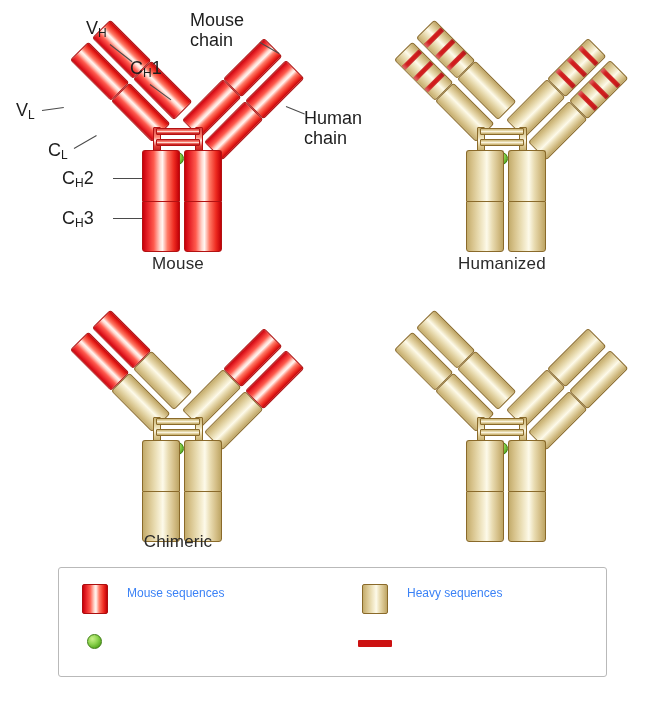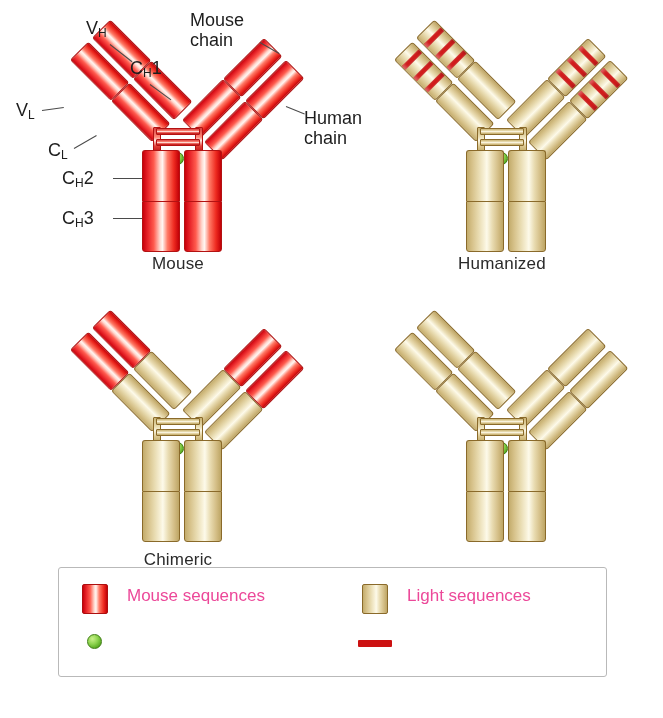--- a/index.html
+++ b/index.html
@@ -56,21 +56,21 @@
   
   .legend{position:absolute;left:58px;top:567px;width:549px;height:110px;
           border:1px solid #b9b9b9;border-radius:3px;background:#fff;box-sizing:border-box;}
   .lg-sw-box{position:absolute;width:26px;height:30px;border-radius:2px;box-sizing:border-box;}
   .lg-sw-box.red{border:1px solid #ad0f0f;}
   .lg-sw-box.tan{border:1px solid #8a6a2a;}
   .lg-dot{position:absolute;width:15px;height:15px;border-radius:50%;
           background:radial-gradient(circle at 34% 30%,#c9f08a 0%,#8ed44f 42%,#56a81f 78%,#3d7d12 100%);
           border:1px solid #3f7d14;box-sizing:border-box;}
   .lg-bar{position:absolute;width:34px;height:7px;background:#cc1111;border-radius:1px;}
-  .lg-txt{position:absolute;font-size:17px;color:#ec4899;line-height:1.18;white-space:pre-line;}
+  .lg-txt{position:absolute;font-size:12px;color:#3b82f6;line-height:1.18;white-space:pre-line;}
 </style>
 </head>
 <body>
 
 <div class="stage">
 
   <div class="ab" style="left:28px;top:22px;">
     <div class="core">
 
       <div class="arm" style="left:124px;top:120px;transform:rotate(-135deg);">
@@ -205,21 +205,21 @@
       <div class="hbar tan" style="left:167px;top:105px;width:8px;height:26px;"></div>
       <div class="hbar tan" style="left:128px;top:106px;width:44px;height:7px;"></div>
       <div class="hbar tan" style="left:128px;top:117px;width:44px;height:7px;"></div>
       <div class="glyco" style="left:143px;top:130px;"></div>
       <div class="glyco" style="left:157px;top:130px;"></div>
       <div class="cyl g-tan-v" style="left:114px;top:128px;width:38px;height:51px;border-bottom:none;border-radius:3px 3px 0 0;"></div>
       <div class="cyl g-tan-v" style="left:114px;top:179px;width:38px;height:51px;border-radius:0 0 3px 3px;"></div>
       <div class="cyl g-tan-v" style="left:156px;top:128px;width:38px;height:51px;border-bottom:none;border-radius:3px 3px 0 0;"></div>
       <div class="cyl g-tan-v" style="left:156px;top:179px;width:38px;height:51px;border-radius:0 0 3px 3px;"></div>
     </div>
-    <div class="cap" style="left:0;top:238px;">Chimeric</div>
+    <div class="cap" style="left:0;top:220px;">Chimeric</div>
   </div>
 
   <div class="ab" style="left:352px;top:312px;">
     <div class="core">
       <div class="arm" style="left:124px;top:120px;transform:rotate(-135deg);">
         <div class="dom g-tan-h" style="left:0;top:0;width:58px;height:26px;"></div>
         <div class="dom g-tan-h" style="left:58px;top:0;width:58px;height:26px;"></div>
       </div>
       <div class="arm" style="left:146px;top:98px;transform:rotate(-135deg);">
         <div class="dom g-tan-h" style="left:0;top:0;width:58px;height:26px;"></div>
@@ -244,20 +244,20 @@
       <div class="cyl g-tan-v" style="left:156px;top:128px;width:38px;height:51px;border-bottom:none;border-radius:3px 3px 0 0;"></div>
       <div class="cyl g-tan-v" style="left:156px;top:179px;width:38px;height:51px;border-radius:0 0 3px 3px;"></div>
     </div>
   </div>
 
   <div class="legend">
     <div class="lg-sw-box red g-red-v" style="left:23px;top:16px;"></div>
     <div class="lg-txt" style="left:68px;top:18px;">Mouse sequences</div>
 
     <div class="lg-sw-box tan g-tan-v" style="left:303px;top:16px;"></div>
-    <div class="lg-txt" style="left:348px;top:18px;">Light sequences</div>
+    <div class="lg-txt" style="left:348px;top:18px;">Heavy sequences</div>
 
     <div class="lg-dot" style="left:28px;top:66px;"></div>
 
     <div class="lg-bar" style="left:299px;top:72px;"></div>
   </div>
 
 </div>
 
 </body></html>

